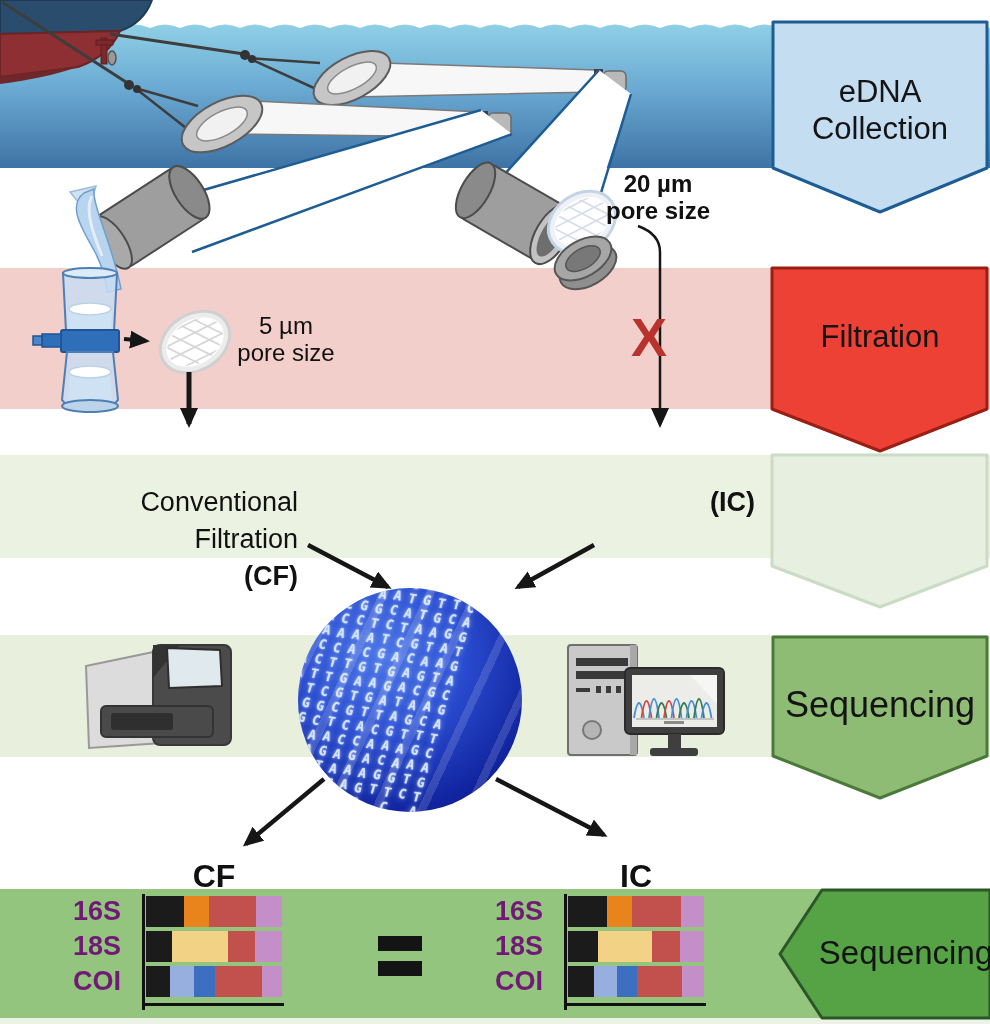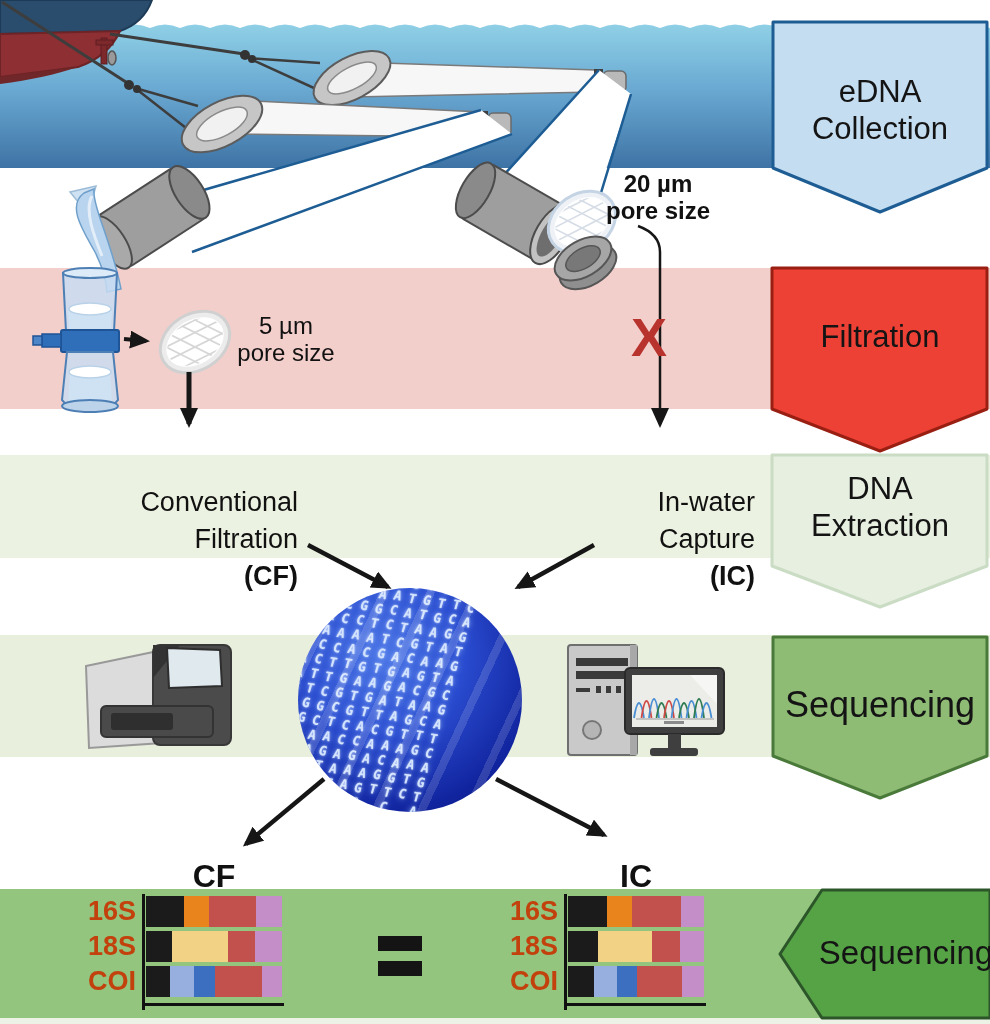--- a/index.html
+++ b/index.html
@@ -47,21 +47,21 @@
 
   
   .equals-sign{position:absolute;left:378px;top:936px;z-index:4;}
   .eqbar{display:block;width:44px;height:15px;background:#141414;margin-bottom:10px;}
 
   
   .minichart{position:absolute;width:232px;z-index:4;}
   .ctitle{margin-left:86px;width:140px;text-align:center;font-size:32px;font-weight:bold;height:38px;color:#111;}
   .crows{display:flex;flex-direction:column;gap:4px;}
   .crow{display:flex;align-items:center;height:31px;}
-  .clabel{width:78px;text-align:right;padding-right:4px;font-weight:bold;font-size:27px;color:#c2410c;}
+  .clabel{width:78px;text-align:center;padding-right:4px;font-weight:bold;font-size:27px;color:#701a75;}
   .cbar{width:136px;height:31px;display:flex;margin-left:6px;}
   .cseg{height:100%;}
   .caxis-y{position:absolute;left:84px;top:36px;width:3px;height:116px;background:#111;}
   .caxis-x{margin-left:84px;margin-top:6px;width:142px;height:3px;background:#111;}
 </style>
 </head>
 <body>
 
 <div class="stage">
 
@@ -454,37 +454,33 @@
 G
 T
 A</div>
       </div>
     <div class="dna-sheen"></div>
   </div>
 
   <div class="stage-banner b-edna">eDNA
 Collection</div>
   <div class="stage-banner b-filtration">Filtration</div>
-  <div class="stage-banner b-extraction">DNA
-Extraction</div>
   <div class="stage-banner b-sequencing">Sequencing</div>
   <div class="stage-banner b-validation">Sequencing</div>
 
   <div class="note pore p5">5 µm
 pore size</div>
   <div class="note pore p20">20 µm
 pore size</div>
   <div class="method m-cf">
     <div style="white-space:pre-line">Conventional
 Filtration</div>
     <div class="abbr">(CF)</div>
   </div>
   <div class="method m-ic">
-    <div style="white-space:pre-line">In-water
-Capture</div>
     <div class="abbr">(IC)</div>
   </div>
   <div class="note x-mark">X</div>
 
   <div class="equals-sign">
     <span class="eqbar"></span>
     <span class="eqbar"></span>
   </div>
 
   <div class="minichart" id="chart-cf" style="left:58px;top:858px;">

